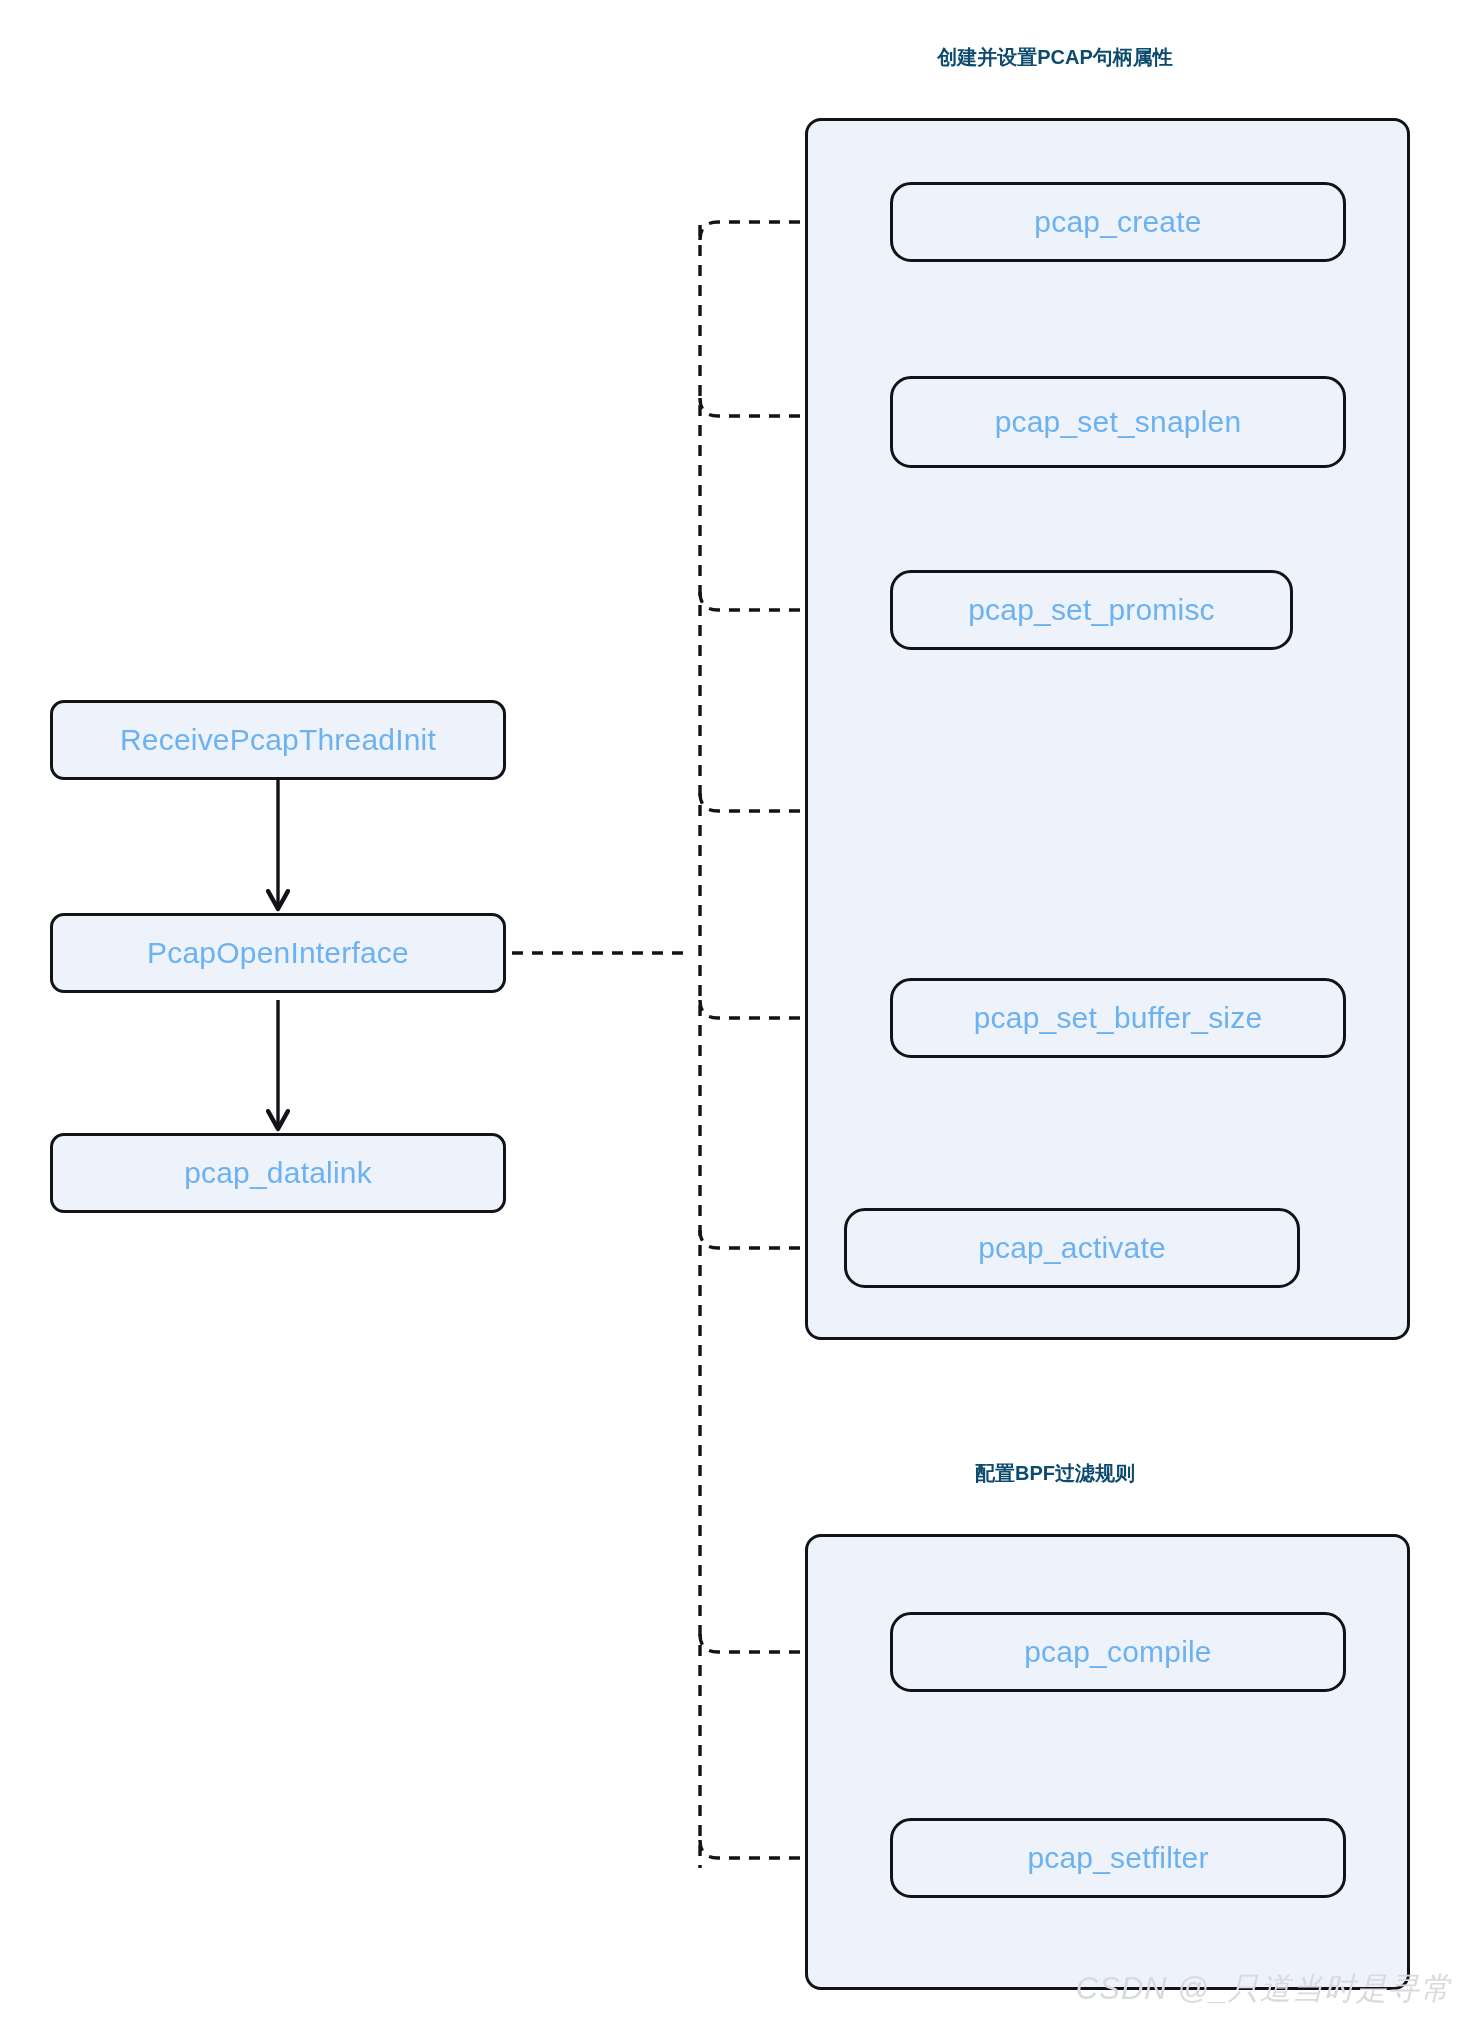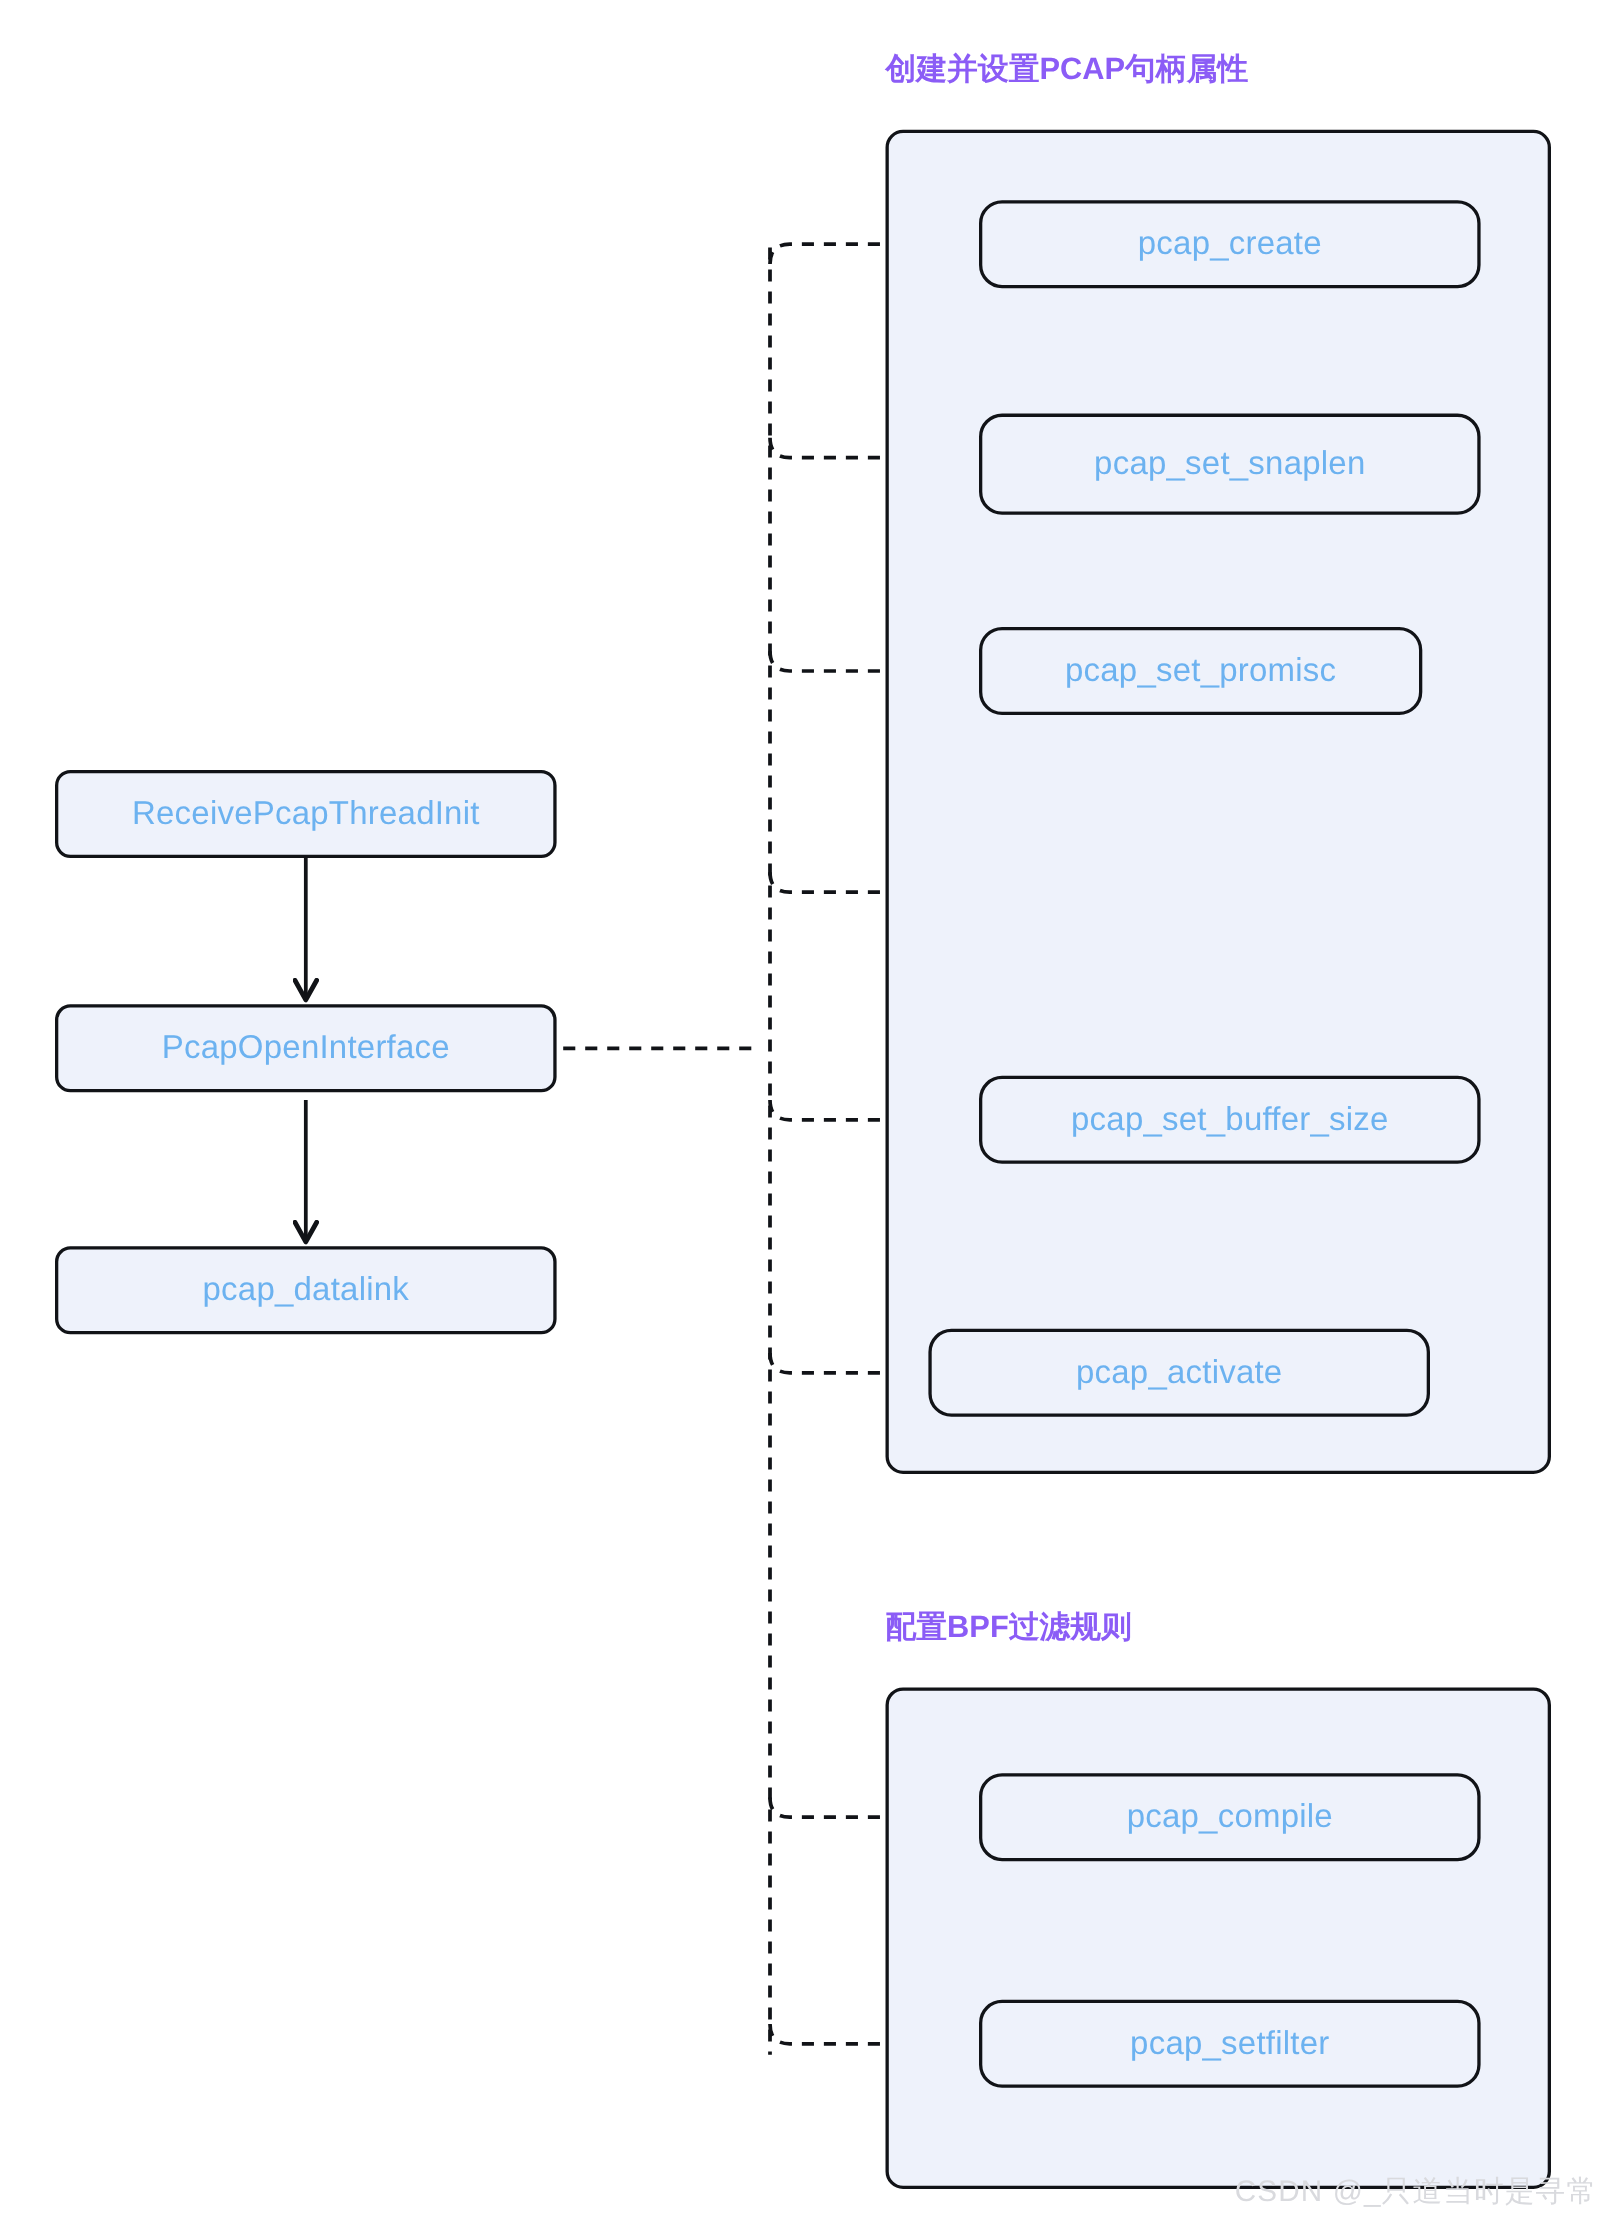--- a/index.html
+++ b/index.html
@@ -35,36 +35,38 @@
   .panel{
     position:absolute;
     box-sizing:border-box;
     background:#eef2fb;
     border:3px solid #111317;
     border-radius:16px;
     z-index:2;
   }
   .panel-title{
     position:absolute;
-    color:#8b5cf6;
-    font-size:28px;
+    color:#0c4a6e;
+    font-size:20px;
     font-weight:700;
     white-space:nowrap;
+    text-align:center;
     z-index:4;
   }
 
   
   #watermark{
     position:absolute;
     right:18px;bottom:10px;
     color:#d9dade;
-    font-size:27px;
+    font-size:31px;
     letter-spacing:1px;
     white-space:nowrap;
     z-index:6;
+    font-style:italic;
   }
 </style>
 </head>
 <body>
 
 <div id="stage">
 
   <svg id="wires" viewBox="0 0 1470 2020" width="1470" height="2020">
     <defs>
       <marker id="arrowSolid" viewBox="0 0 12 12" refX="9" refY="6" markerWidth="7" markerHeight="7" orient="auto-start-reverse">

